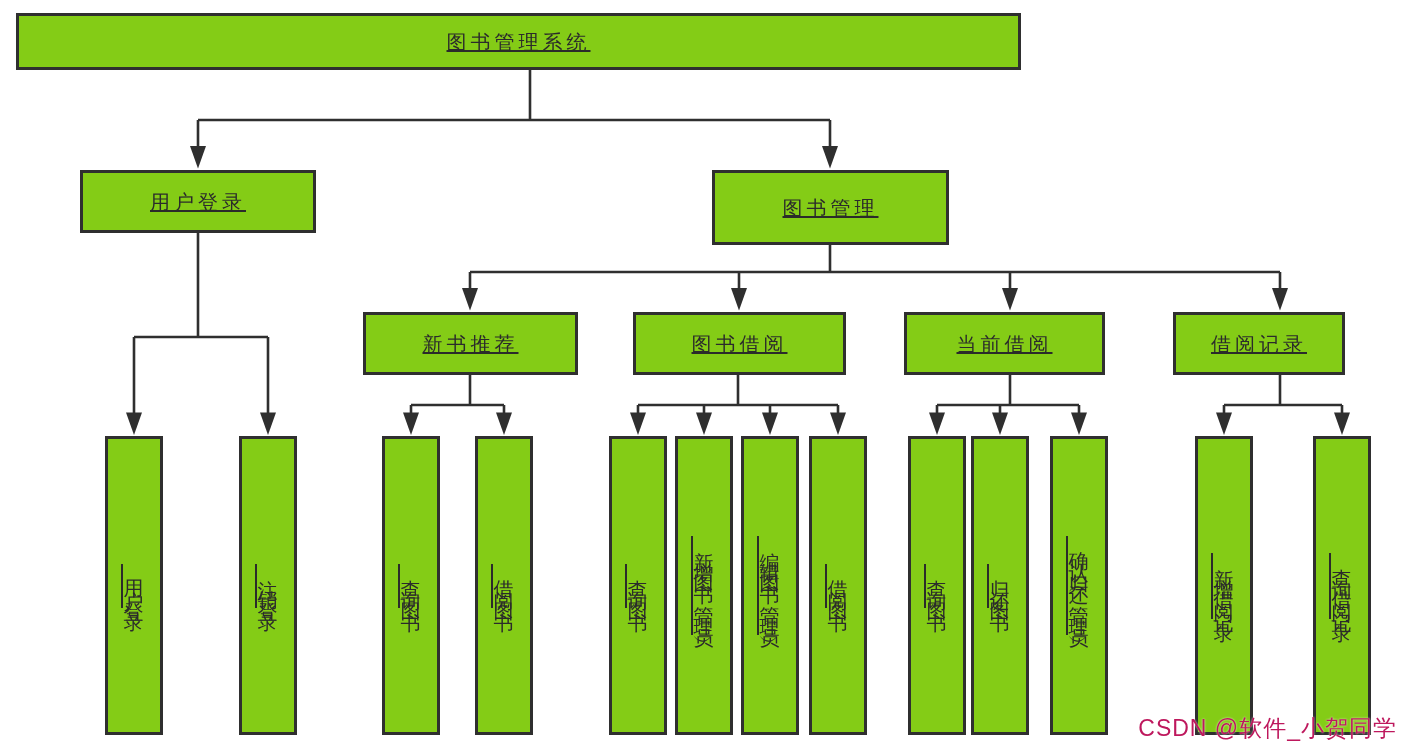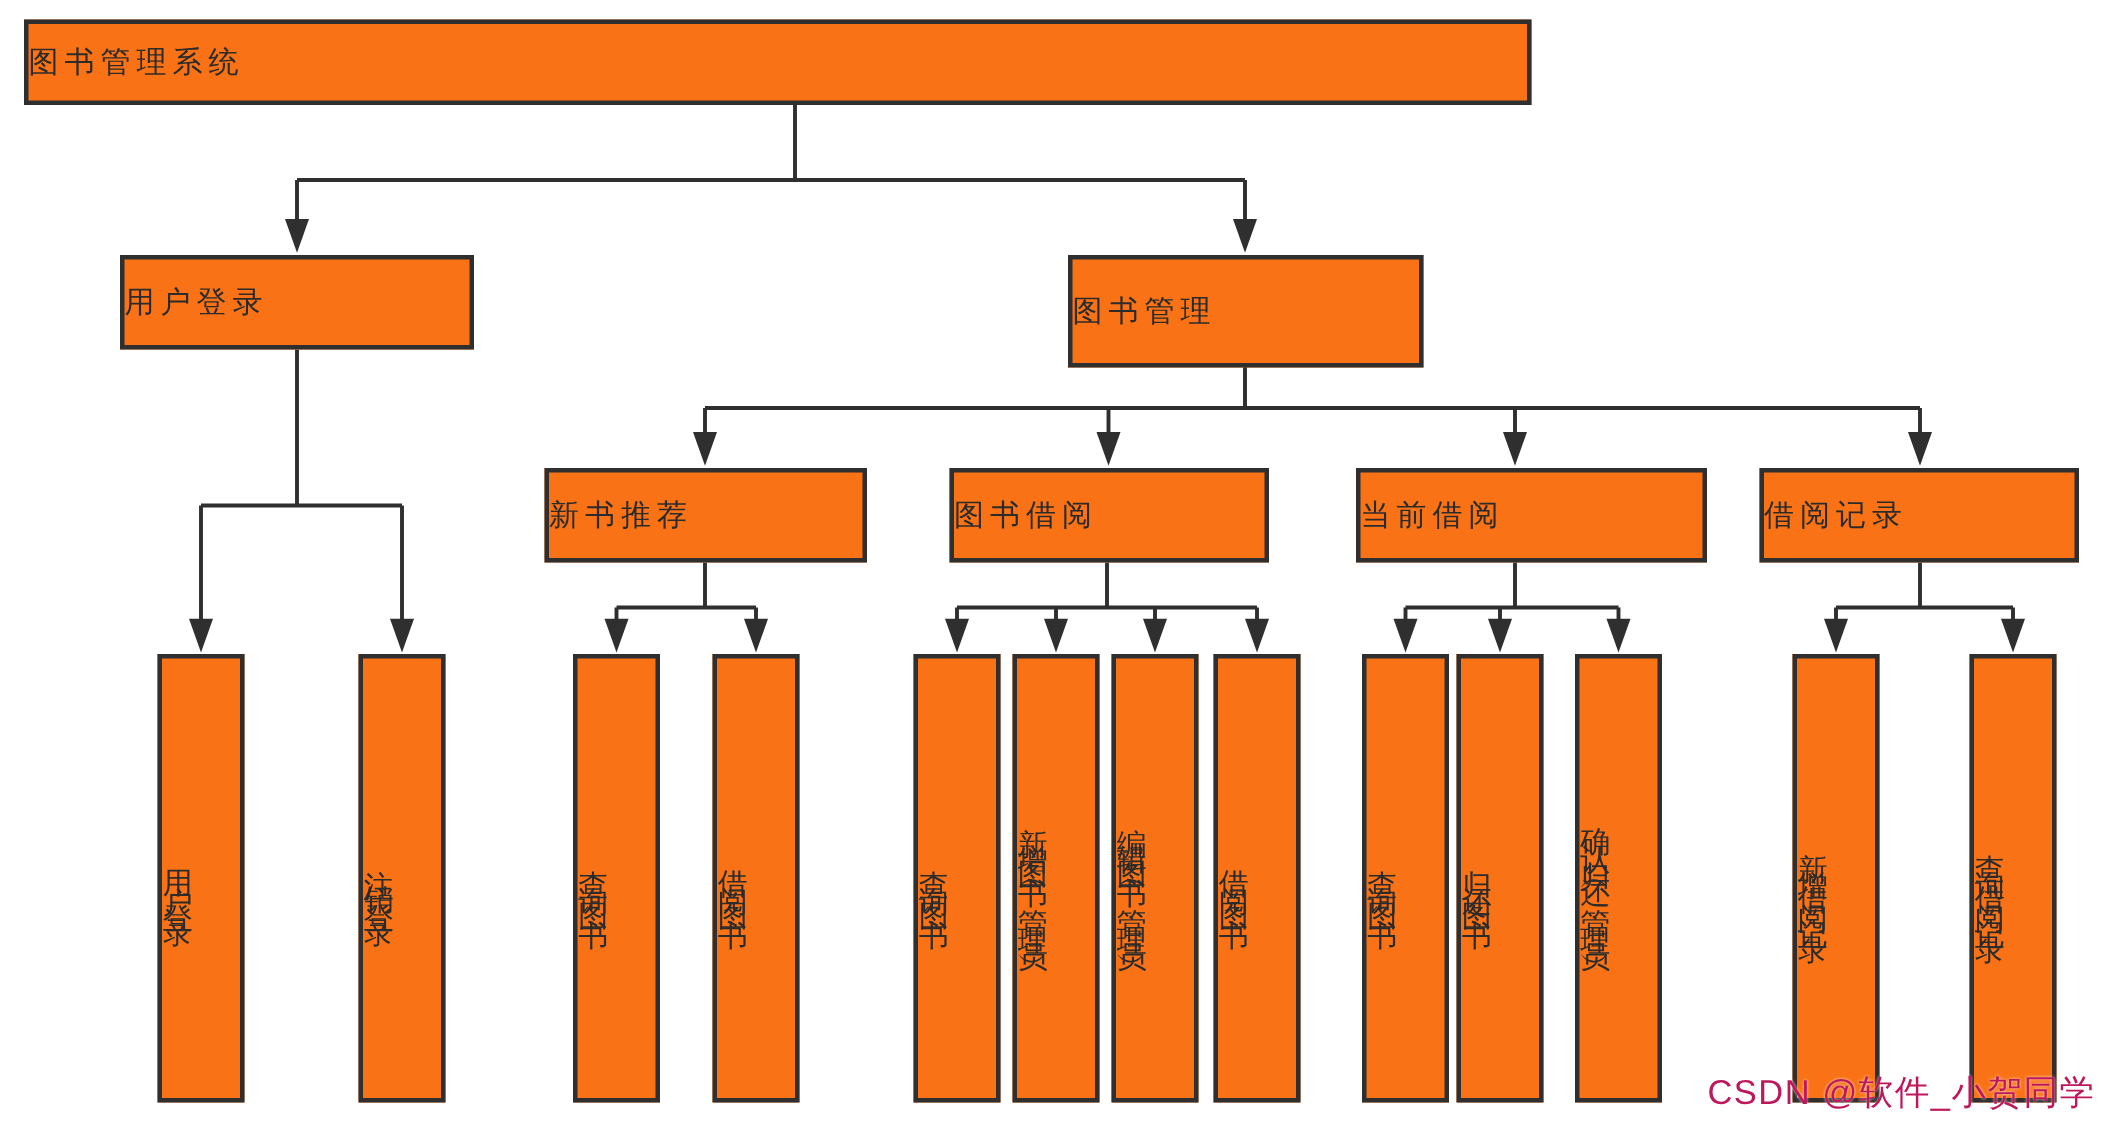--- a/index.html
+++ b/index.html
@@ -4,23 +4,23 @@
 <style>
   html,body{margin:0;padding:0;background:#fff;}
   .stage{
     position:relative;width:1405px;height:747px;background:#ffffff;
     font-family:"Liberation Sans","DejaVu Sans",sans-serif;overflow:hidden;
   }
   .wires{position:absolute;left:0;top:0;width:1405px;height:747px;}
   .wires path{fill:none;stroke:#2f2f2f;stroke-width:2.6;}
   .wires polygon{fill:#2f2f2f;stroke:none;}
   .box{
-    position:absolute;background:#f97316;border:3px solid #2f2f2f;box-sizing:border-box;
-    display:flex;align-items:center;justify-content:flex-start;
-    color:#2b2b2b;font-size:20px;line-height:1;z-index:2;
+    position:absolute;background:#84cc16;border:3px solid #2f2f2f;box-sizing:border-box;
+    display:flex;align-items:center;justify-content:center;
+    color:#2b2b2b;font-size:20px;line-height:1;z-index:2;text-decoration:underline;
   }
   .box.h span{letter-spacing:4px;white-space:nowrap;}
   .box.v span{
     writing-mode:vertical-rl;text-orientation:mixed;
     letter-spacing:11px;white-space:nowrap;
   }
   .watermark{
     position:absolute;top:713px;right:8px;z-index:5;
     font-size:23px;color:#be185d;letter-spacing:1px;white-space:nowrap;
     text-shadow:0 0 2px rgba(255,255,255,0.85);
@@ -84,24 +84,24 @@
   <div class="box h" style="left:712px;top:170px;width:237px;height:75px">
     <span>图书管理</span>
   </div>
 
   <div class="box h" style="left:633px;top:312px;width:213px;height:63px">
     <span>图书借阅</span>
   </div>
   <div class="box h" style="left:363px;top:312px;width:215px;height:63px">
     <span>新书推荐</span>
   </div>
-  <div class="box h" style="left:904px;top:312px;width:234px;height:63px">
+  <div class="box h" style="left:904px;top:312px;width:201px;height:63px">
     <span>当前借阅</span>
   </div>
-  <div class="box h" style="left:1173px;top:312px;width:213px;height:63px">
+  <div class="box h" style="left:1173px;top:312px;width:172px;height:63px">
     <span>借阅记录</span>
   </div>
 
   <div class="box v" style="left:105px;top:436px;width:58px;height:299px">
     <span>用户登录</span>
   </div>
   <div class="box v" style="left:239px;top:436px;width:58px;height:299px">
     <span>注销登录</span>
   </div>
 

